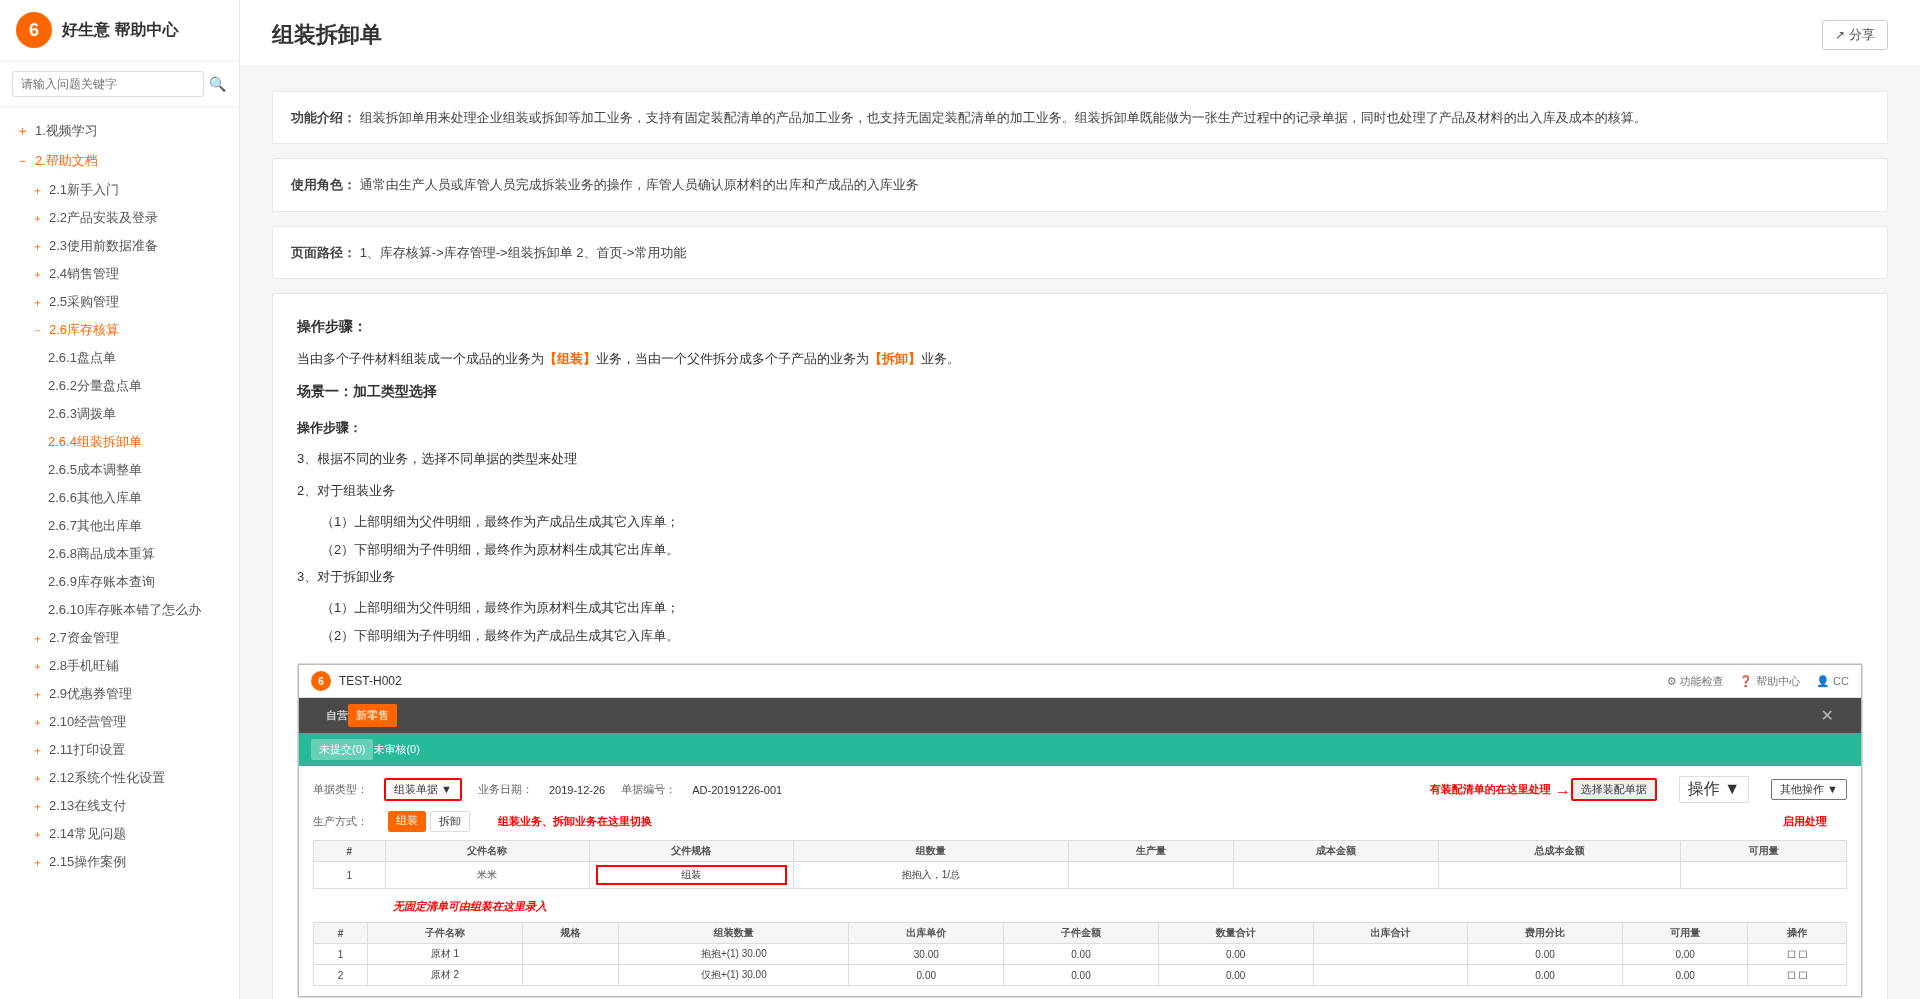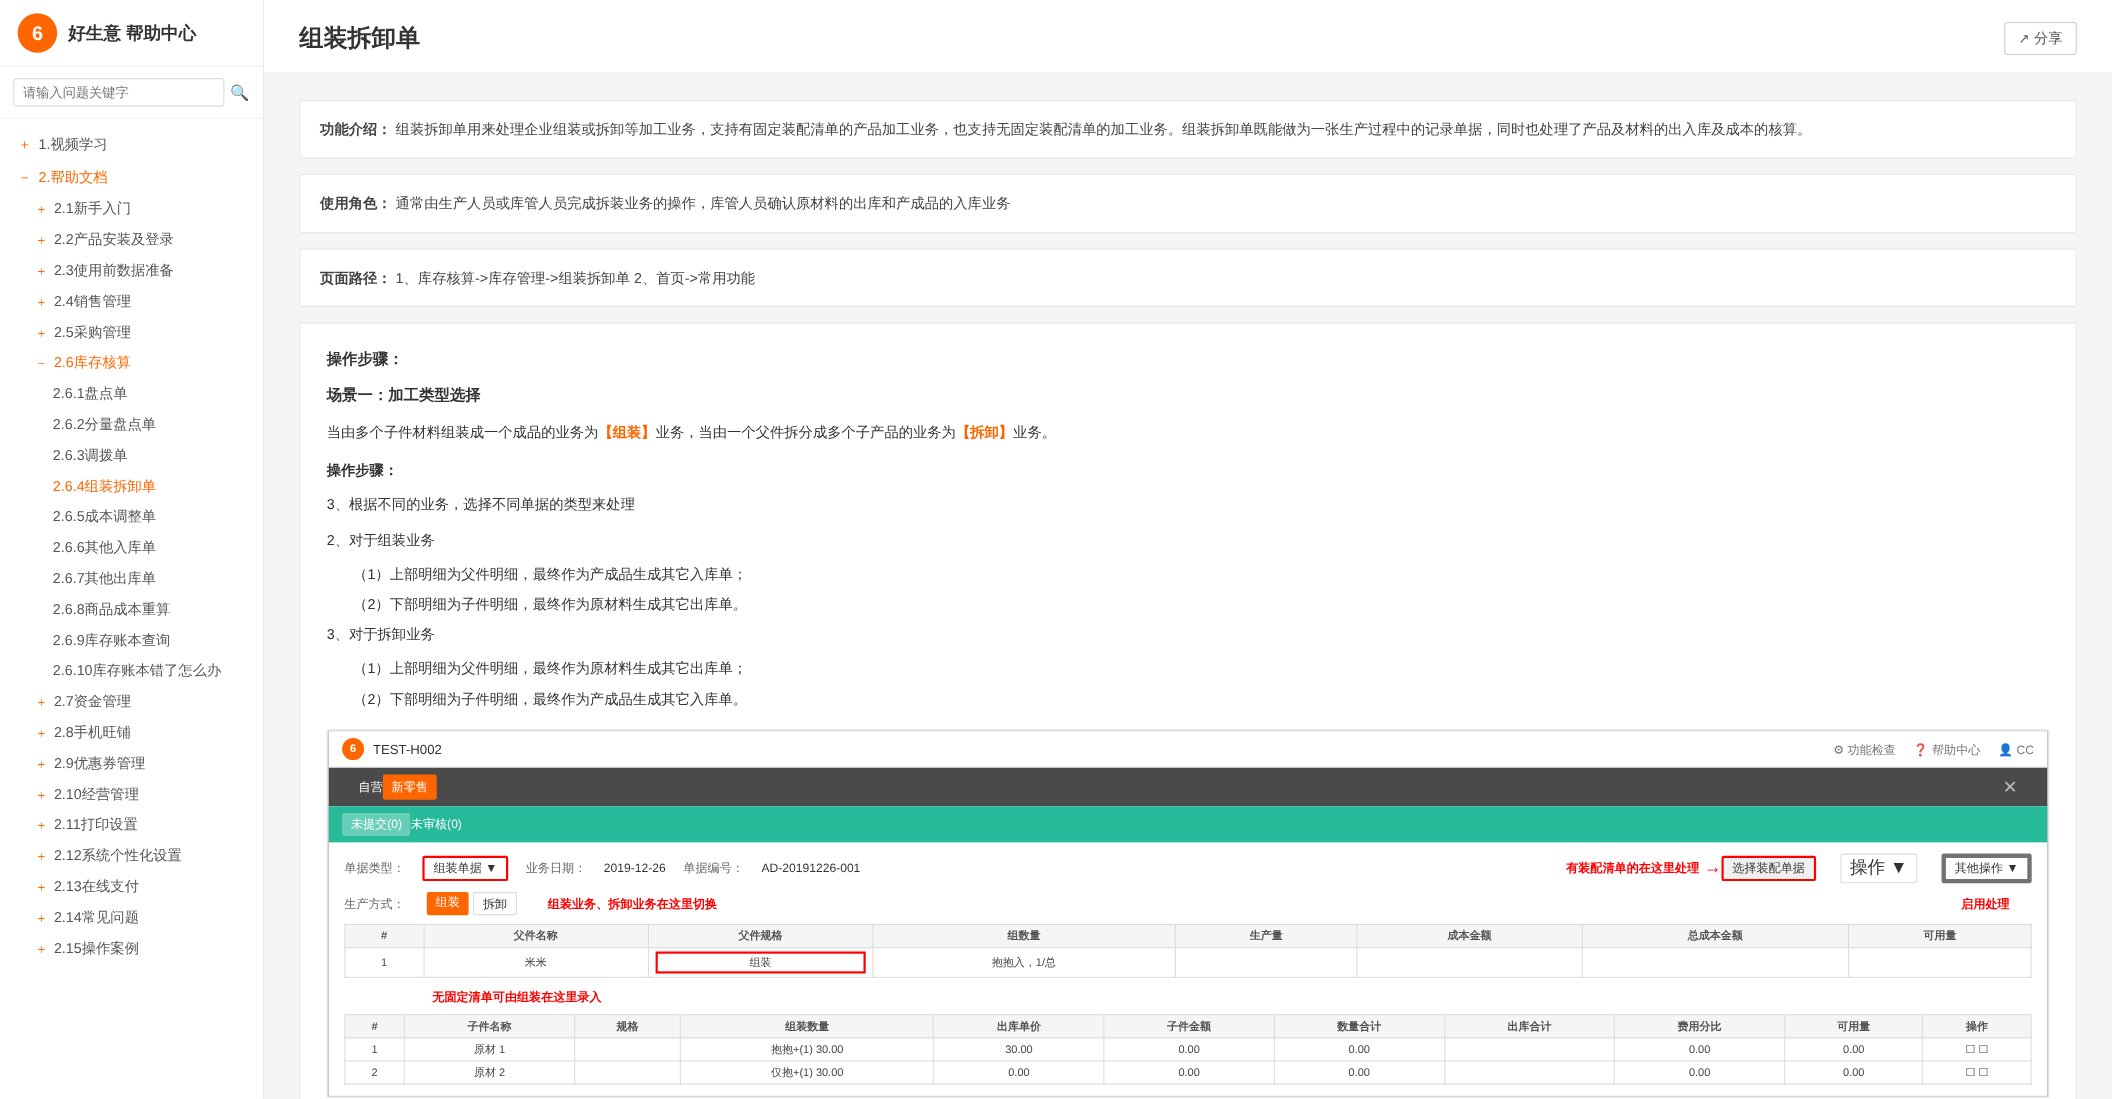--- a/index.html
+++ b/index.html
@@ -325,24 +325,24 @@
       <span>通常由生产人员或库管人员完成拆装业务的操作，库管人员确认原材料的出库和产成品的入库业务</span>
     </div>
 
     <div class="info-box">
       <span class="bold">页面路径：</span>
       <span>1、库存核算-&gt;库存管理-&gt;组装拆卸单 2、首页-&gt;常用功能</span>
     </div>
 
     <div class="steps-section">
       <p><span style="font-weight:bold;font-size:14px;">操作步骤：</span></p>
-      <p style="margin-top:8px;"><span style="font-weight:bold;font-size:14px;color:#333;">场景一：加工类型选择</span></p>
       <p style="margin-top:6px;font-size:13px;line-height:1.8;">
         当由多个子件材料组装成一个成品的业务为<span style="color:#ff6600;font-weight:bold;">【组装】</span>业务，当由一个父件拆分成多个子产品的业务为<span style="color:#ff6600;font-weight:bold;">【拆卸】</span>业务。
       </p>
+      <p style="margin-top:8px;"><span style="font-weight:bold;font-size:14px;color:#333;">场景一：加工类型选择</span></p>
       <p style="margin-top:12px;font-weight:bold;font-size:13px;">操作步骤：</p>
       <p>3、根据不同的业务，选择不同单据的类型来处理</p>
       <p>2、对于组装业务</p>
       <p class="sub-item">（1）上部明细为父件明细，最终作为产成品生成其它入库单；</p>
       <p class="sub-item">（2）下部明细为子件明细，最终作为原材料生成其它出库单。</p>
       <p>3、对于拆卸业务</p>
       <p class="sub-item">（1）上部明细为父件明细，最终作为原材料生成其它出库单；</p>
       <p class="sub-item">（2）下部明细为子件明细，最终作为产成品生成其它入库单。</p>
 
       <div class="image-container" style="margin-top:16px;position:relative;">
@@ -379,21 +379,21 @@
               <span style="color:#666;">单据编号：</span>
               <span>AD-20191226-001</span>
               <span style="flex:1;"></span>
 
               <div style="position:relative;display:flex;align-items:center;">
                 <span style="color:red;font-size:11px;font-weight:bold;white-space:nowrap;">有装配清单的在这里处理</span>
                 <span style="color:red;font-size:16px;margin-left:4px;">→</span>
                 <div style="border:2px solid red;padding:2px 8px;font-size:11px;border-radius:2px;background:#f0f0f0;">选择装配单据</div>
               </div>
               <div style="border:1px solid #ddd;padding:2px 8px;font-size:16px;border-radius:2px;margin-left:6px;">操作 ▼</div>
-              <div style="border:4px solid #737373;padding:2px 8px;font-size:11px;border-radius:2px;margin-left:6px;">其他操作 ▼</div>
+              <div style="border:1px solid #737373;padding:2px 8px;font-size:11px;border-radius:2px;margin-left:6px;">其他操作 ▼</div>
             </div>
 
 
             <div style="display:flex;align-items:center;gap:20px;margin-bottom:6px;font-size:11px;">
               <span style="color:#666;">生产方式：</span>
               <div style="display:flex;gap:4px;">
                 <div style="background:#ff6600;color:#fff;padding:2px 8px;border-radius:2px;font-size:11px;">组装</div>
                 <div style="border:1px solid #ddd;background:#fff;padding:2px 8px;border-radius:2px;font-size:11px;">拆卸</div>
               </div>
               <span style="color:red;font-size:11px;font-weight:bold;margin-left:8px;">组装业务、拆卸业务在这里切换</span>
@@ -424,21 +424,21 @@
                   </td>
                   <td>抱抱入，1/总</td>
                   <td></td>
                   <td></td>
                   <td></td>
                   <td></td>
                 </tr>
               </tbody>
             </table>
 
-            <div style="display:flex;margin-bottom:6px;">
+            <div style="display:flex;margin-bottom:6px;font-style:italic;">
               <span style="color:red;font-size:11px;font-weight:bold;margin-left:80px;">无固定清单可由组装在这里录入</span>
             </div>
 
             <table class="ss-table">
               <thead>
                 <tr>
                   <th>#</th>
                   <th>子件名称</th>
                   <th>规格</th>
                   <th>组装数量</th>

